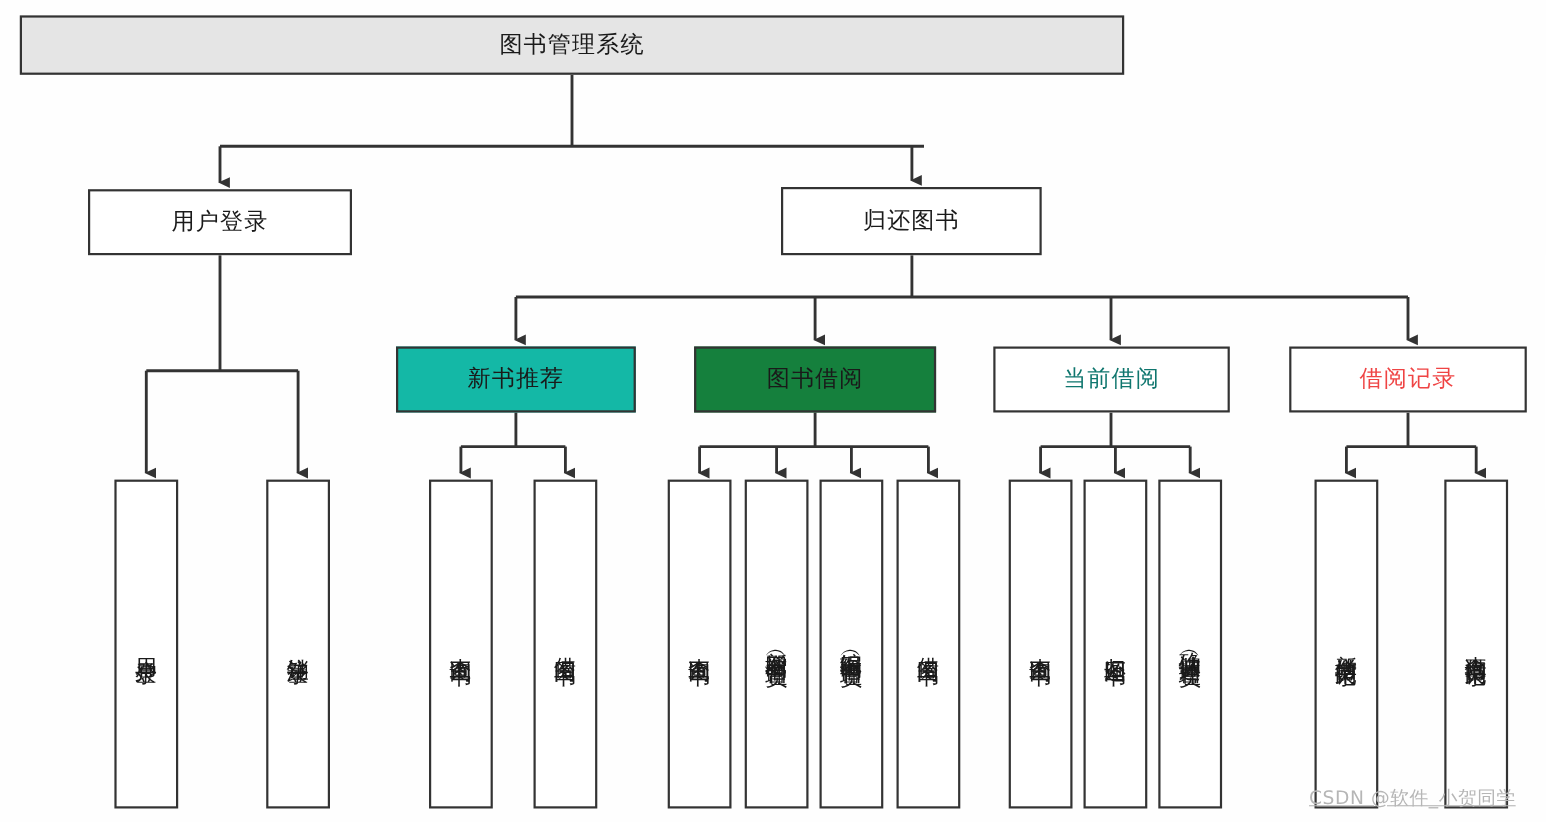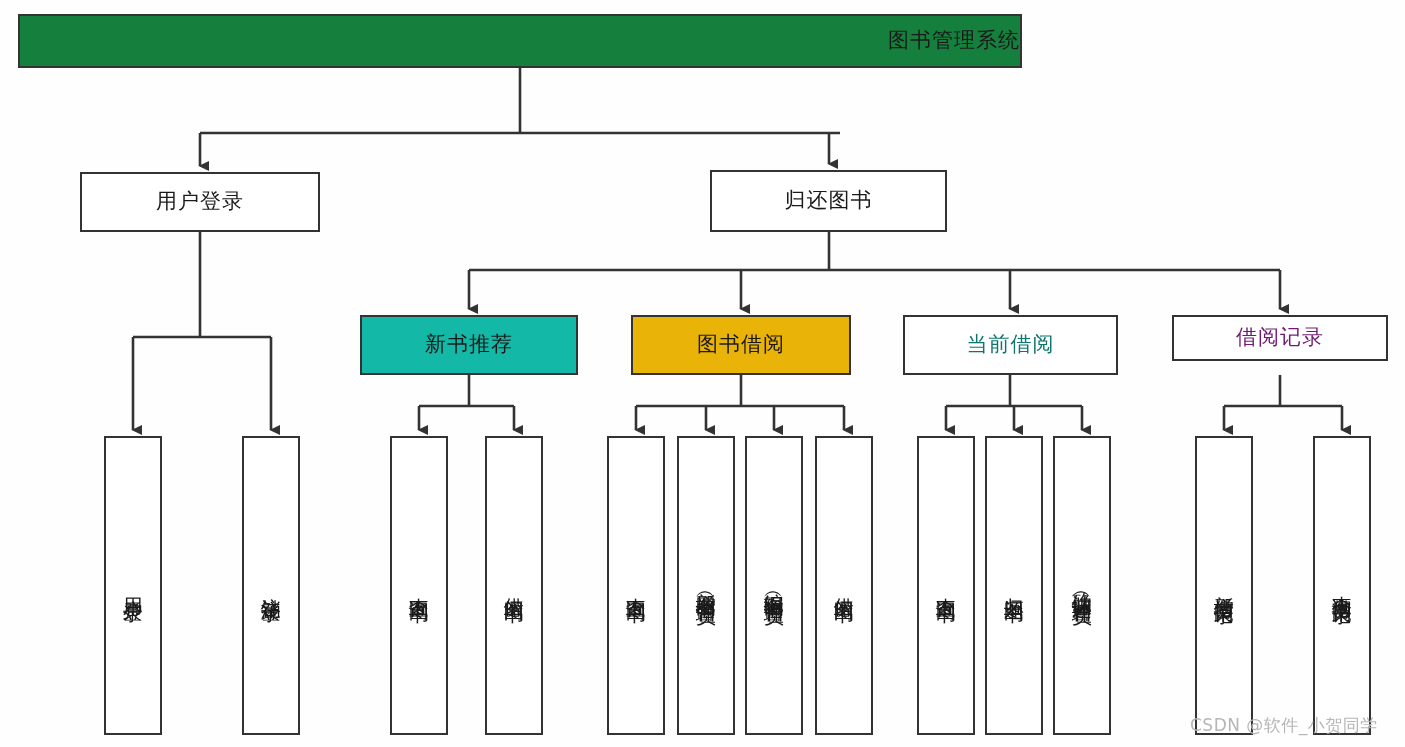--- a/index.html
+++ b/index.html
@@ -55,20 +55,21 @@
     letter-spacing: 2px;
     white-space: nowrap;
     text-align: center;
   }
   .watermark {
     position: absolute;
     font-size: 17px;
     color: #b6b6b6;
     white-space: nowrap;
     letter-spacing: 0.5px;
+    text-decoration: underline;
   }
 </style>
 </head>
 <body>
 
 <div id="canvas" style="background: rgb(254, 254, 254);">
 
   <svg id="edges" viewBox="0 0 1405 747" xmlns="http://www.w3.org/2000/svg">
     <defs>
       <marker id="arrow" markerWidth="12" markerHeight="12" refX="5.2" refY="9" orient="auto" markerUnits="userSpaceOnUse">
@@ -112,41 +113,41 @@
       <path d="M1014,406 L1014,430" marker-end="url(#arrow)"></path>
       <path d="M1082,406 L1082,430" marker-end="url(#arrow)"></path>
 
       <path d="M1280,375 L1280,406"></path>
       <path d="M1224,406 L1342,406"></path>
       <path d="M1224,406 L1224,430" marker-end="url(#arrow)"></path>
       <path d="M1342,406 L1342,430" marker-end="url(#arrow)"></path>
     </g>
   </svg>
 
-  <div class="node horizontal" id="root-node" style="left: 18px; top: 14px; width: 1004px; height: 54px; border-color: rgb(51, 51, 51); background: #15803d; color: rgb(26, 26, 26); justify-content: flex-end;">
+  <div class="node horizontal" id="root-node" style="left: 18px; top: 14px; width: 1004px; height: 54px; border-color: rgb(51, 51, 51); background: #e5e5e5; color: rgb(26, 26, 26);">
     <span class="label">图书管理系统</span>
   </div>
 
   <div class="node horizontal" id="l2-0" style="left: 80px; top: 172px; width: 240px; height: 60px; border-color: rgb(51, 51, 51); background: rgb(255, 255, 255); color: rgb(26, 26, 26);">
     <span class="label">用户登录</span>
   </div>
   <div class="node horizontal" id="l2-1" style="left: 710px; top: 170px; width: 237px; height: 62px; border-color: rgb(51, 51, 51); background: rgb(255, 255, 255); color: rgb(26, 26, 26);">
     <span class="label">归还图书</span>
   </div>
 
   <div class="node horizontal" id="l3-0" style="left: 360px; top: 315px; width: 218px; height: 60px; border-color: rgb(51, 51, 51); background: #14b8a6; color: rgb(26, 26, 26);">
     <span class="label">新书推荐</span>
   </div>
-  <div class="node horizontal" id="l3-1" style="left: 631px; top: 315px; width: 220px; height: 60px; border-color: rgb(51, 51, 51); background: #eab308; color: rgb(26, 26, 26);">
+  <div class="node horizontal" id="l3-1" style="left: 631px; top: 315px; width: 220px; height: 60px; border-color: rgb(51, 51, 51); background: #15803d; color: rgb(26, 26, 26);">
     <span class="label">图书借阅</span>
   </div>
   <div class="node horizontal" id="l3-2" style="left: 903px; top: 315px; width: 215px; height: 60px; border-color: rgb(51, 51, 51); background: rgb(255, 255, 255); color: #0f766e;">
     <span class="label">当前借阅</span>
   </div>
-  <div class="node horizontal" id="l3-3" style="left: 1172px; top: 315px; width: 216px; height: 46px; border-color: rgb(51, 51, 51); background: rgb(255, 255, 255); color: #701a75;">
+  <div class="node horizontal" id="l3-3" style="left: 1172px; top: 315px; width: 216px; height: 60px; border-color: rgb(51, 51, 51); background: rgb(255, 255, 255); color: #ef4444;">
     <span class="label">借阅记录</span>
   </div>
 
   <div class="node vertical" id="leaf-0" style="left: 104px; top: 436px; width: 58px; height: 299px; border-color: rgb(51, 51, 51); background: rgb(255, 255, 255); color: rgb(26, 26, 26);">
     <span class="label">用户登录</span>
   </div>
   <div class="node vertical" id="leaf-1" style="left: 242px; top: 436px; width: 58px; height: 299px; border-color: rgb(51, 51, 51); background: rgb(255, 255, 255); color: rgb(26, 26, 26);">
     <span class="label">注销登录</span>
   </div>
   <div class="node vertical" id="leaf-2" style="left: 390px; top: 436px; width: 58px; height: 299px; border-color: rgb(51, 51, 51); background: rgb(255, 255, 255); color: rgb(26, 26, 26);">

